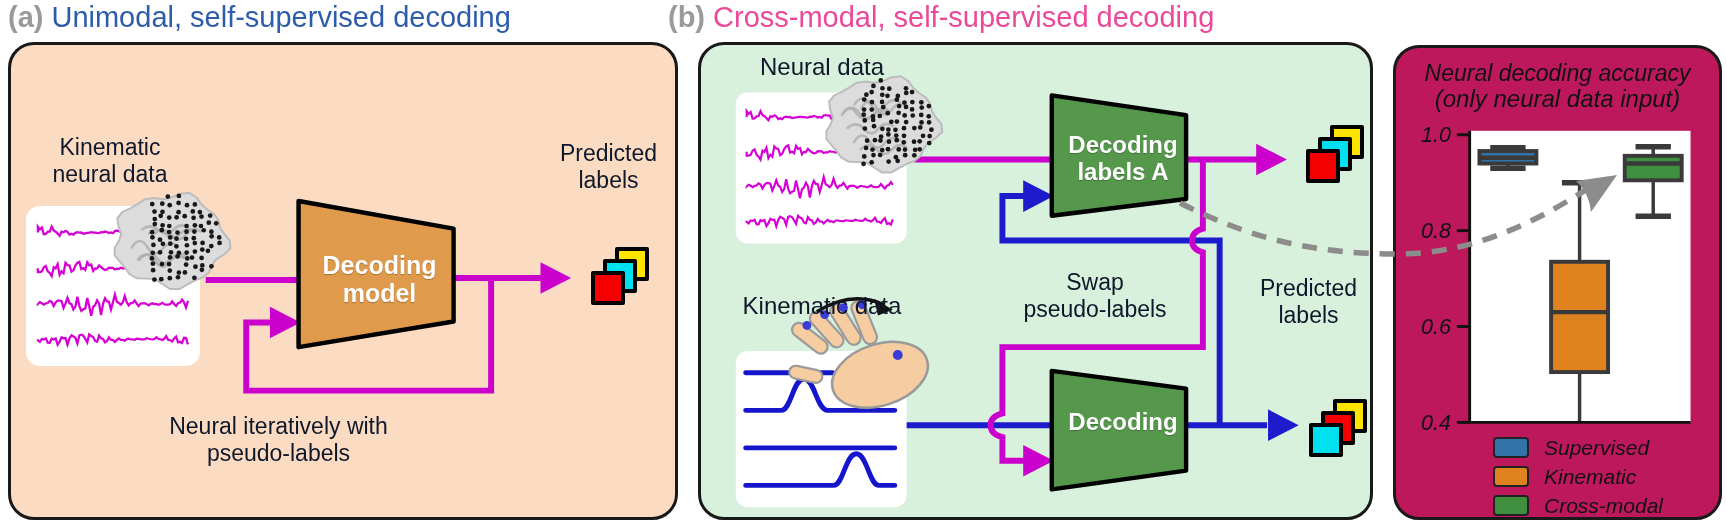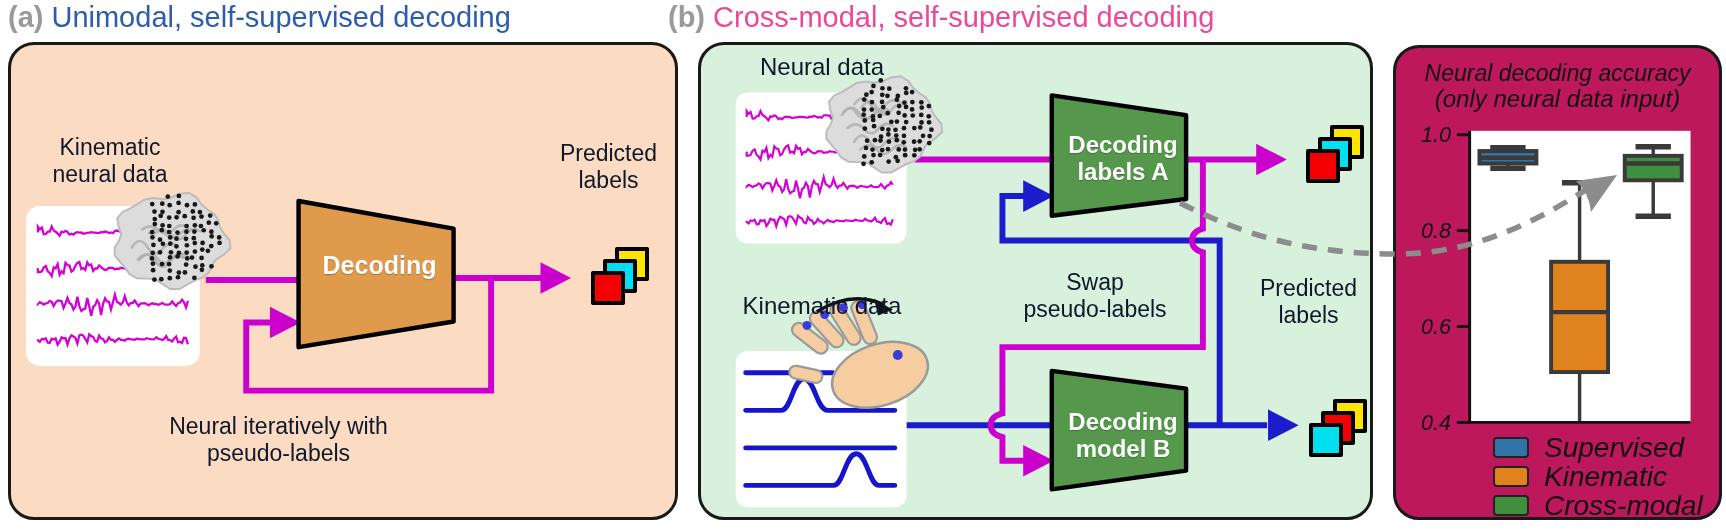--- a/index.html
+++ b/index.html
@@ -19,21 +19,21 @@
              font-size:25px;line-height:28px;text-shadow:0 1px 1px rgba(0,0,0,.25);}
   .model-lbl.small{font-size:24px;line-height:27px;}
   .stack{position:absolute;width:62px;height:62px;}
   .sq{position:absolute;width:34px;height:34px;box-sizing:border-box;border:4px solid #000;border-radius:2px;}
   .chart-title{position:absolute;left:0;width:100%;text-align:center;color:#111;}
   .ct1{top:12px;font-size:23px;}
   .ct2{top:37px;font-size:24px;}
   .legend{position:absolute;left:97px;top:389px;display:flex;flex-direction:column;gap:8px;}
   .lrow{display:flex;align-items:center;gap:15px;}
   .sw{width:36px;height:21px;border:2.5px solid #222;border-radius:4px;box-sizing:border-box;}
-  .ltxt{font-size:28px;color:#111;line-height:21px;}
+  .ltxt{font-size:21px;color:#111;line-height:21px;}
   .overlay{position:absolute;left:0;top:0;width:1726px;height:530px;pointer-events:none;}
 </style>
 </head>
 <body>
 
 <div class="canvas">
 
   <div class="heading" style="left:8px;">
     <span class="head-tag" style="color: rgb(154, 154, 154);">(a)</span><span class="head-title" style="color: rgb(44, 92, 170);">Unimodal, self-supervised decoding</span>
   </div>
@@ -157,20 +157,21 @@
     <div class="lbl" style="left:14px;top:89px;width:170px;">
       <span style="display:block">Kinematic</span>
       <span style="display:block">neural data</span>
     </div>
     <div class="lbl" style="left:535px;top:95px;width:125px;">
       <span style="display:block">Predicted</span>
       <span style="display:block">labels</span>
     </div>
     <div class="model-lbl" style="left:290px;top:206px;width:157px;">
       <span style="display:block">Decoding</span>
+      <span style="display:block">model</span>
     </div>
     <div class="lbl" style="left:149px;top:368px;width:237px;">
       <span style="display:block">Neural iteratively with</span>
       <span style="display:block">pseudo-labels</span>
     </div>
     <div class="stack" style="left:580px;top:202px;">
       <span class="sq sq-y" style="left: 24px; top: 0px; background: rgb(255, 228, 0);"></span>
       <span class="sq sq-c" style="left: 12px; top: 12px; background: rgb(0, 224, 240);"></span>
       <span class="sq sq-r" style="left: 0px; top: 24px; background: rgb(245, 0, 0);"></span>
     </div>
@@ -332,21 +333,20 @@
     </div>
     <div class="lbl lbl-b" style="left:25px;top:247px;width:192px;">
       <span>Kinematic data</span>
     </div>
     <div class="model-lbl small" style="left:354px;top:86px;width:136px;">
       <span style="display:block">Decoding</span>
       <span style="display:block">labels A</span>
     </div>
     <div class="model-lbl small" style="left:354px;top:363px;width:136px;">
       <span style="display:block">Decoding</span>
-      <span style="display:block">model B</span>
     </div>
     <div class="lbl" style="left:299px;top:224px;width:190px;">
       <span style="display:block">Swap</span>
       <span style="display:block">pseudo-labels</span>
     </div>
     <div class="lbl" style="left:545px;top:230px;width:125px;">
       <span style="display:block">Predicted</span>
       <span style="display:block">labels</span>
     </div>
     <div class="stack" style="left:605px;top:80px;">

